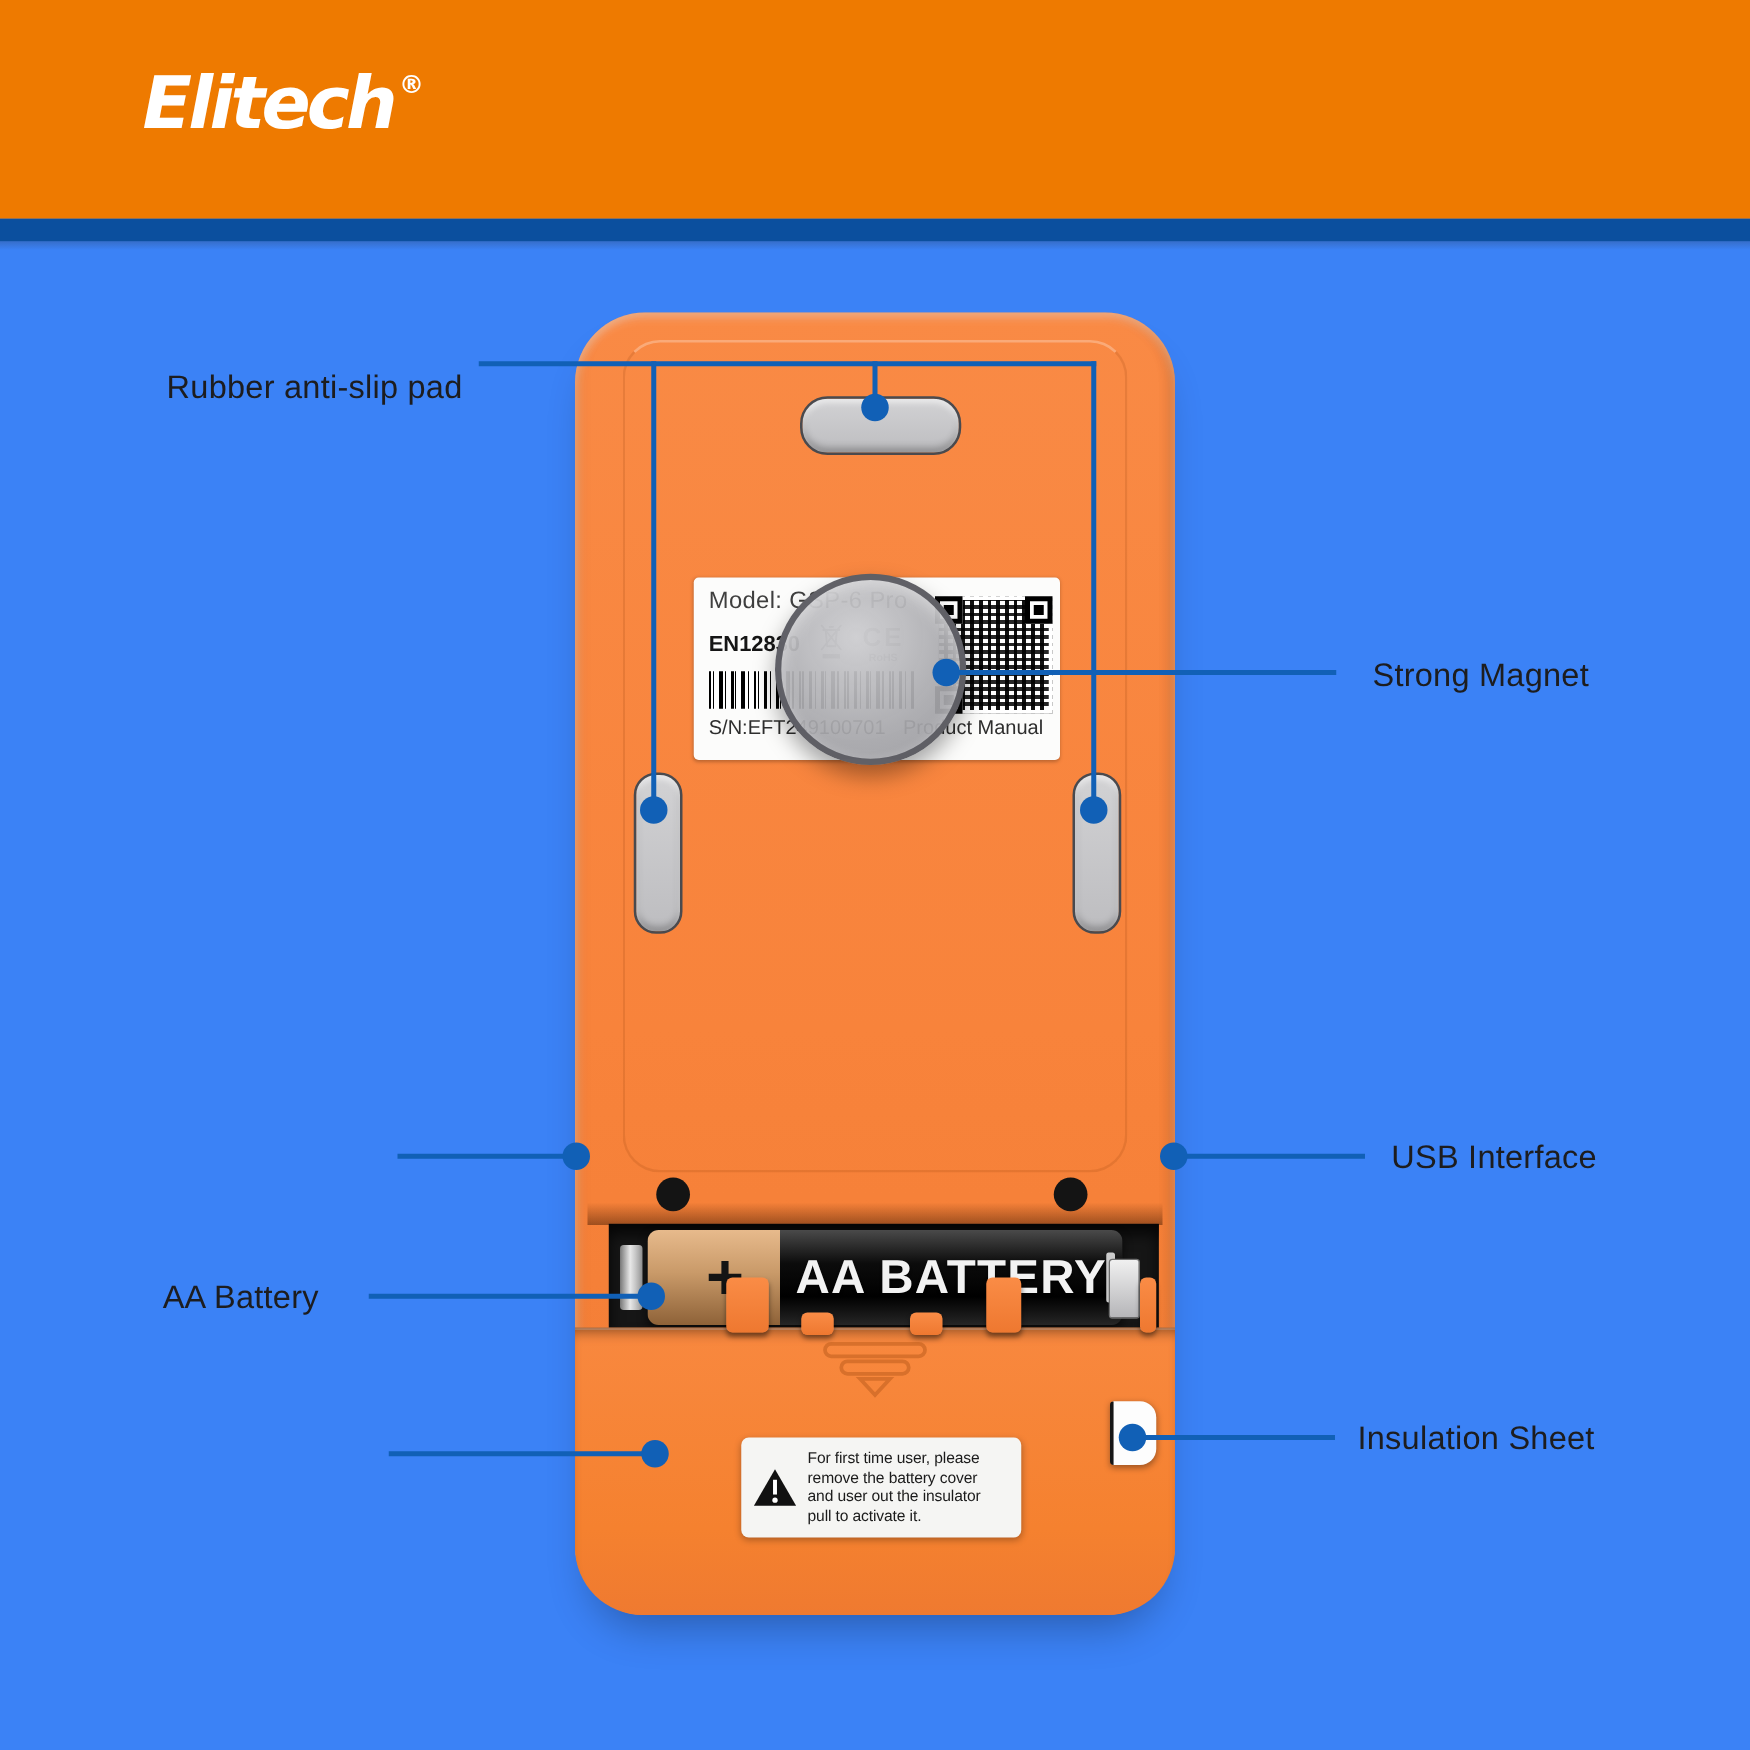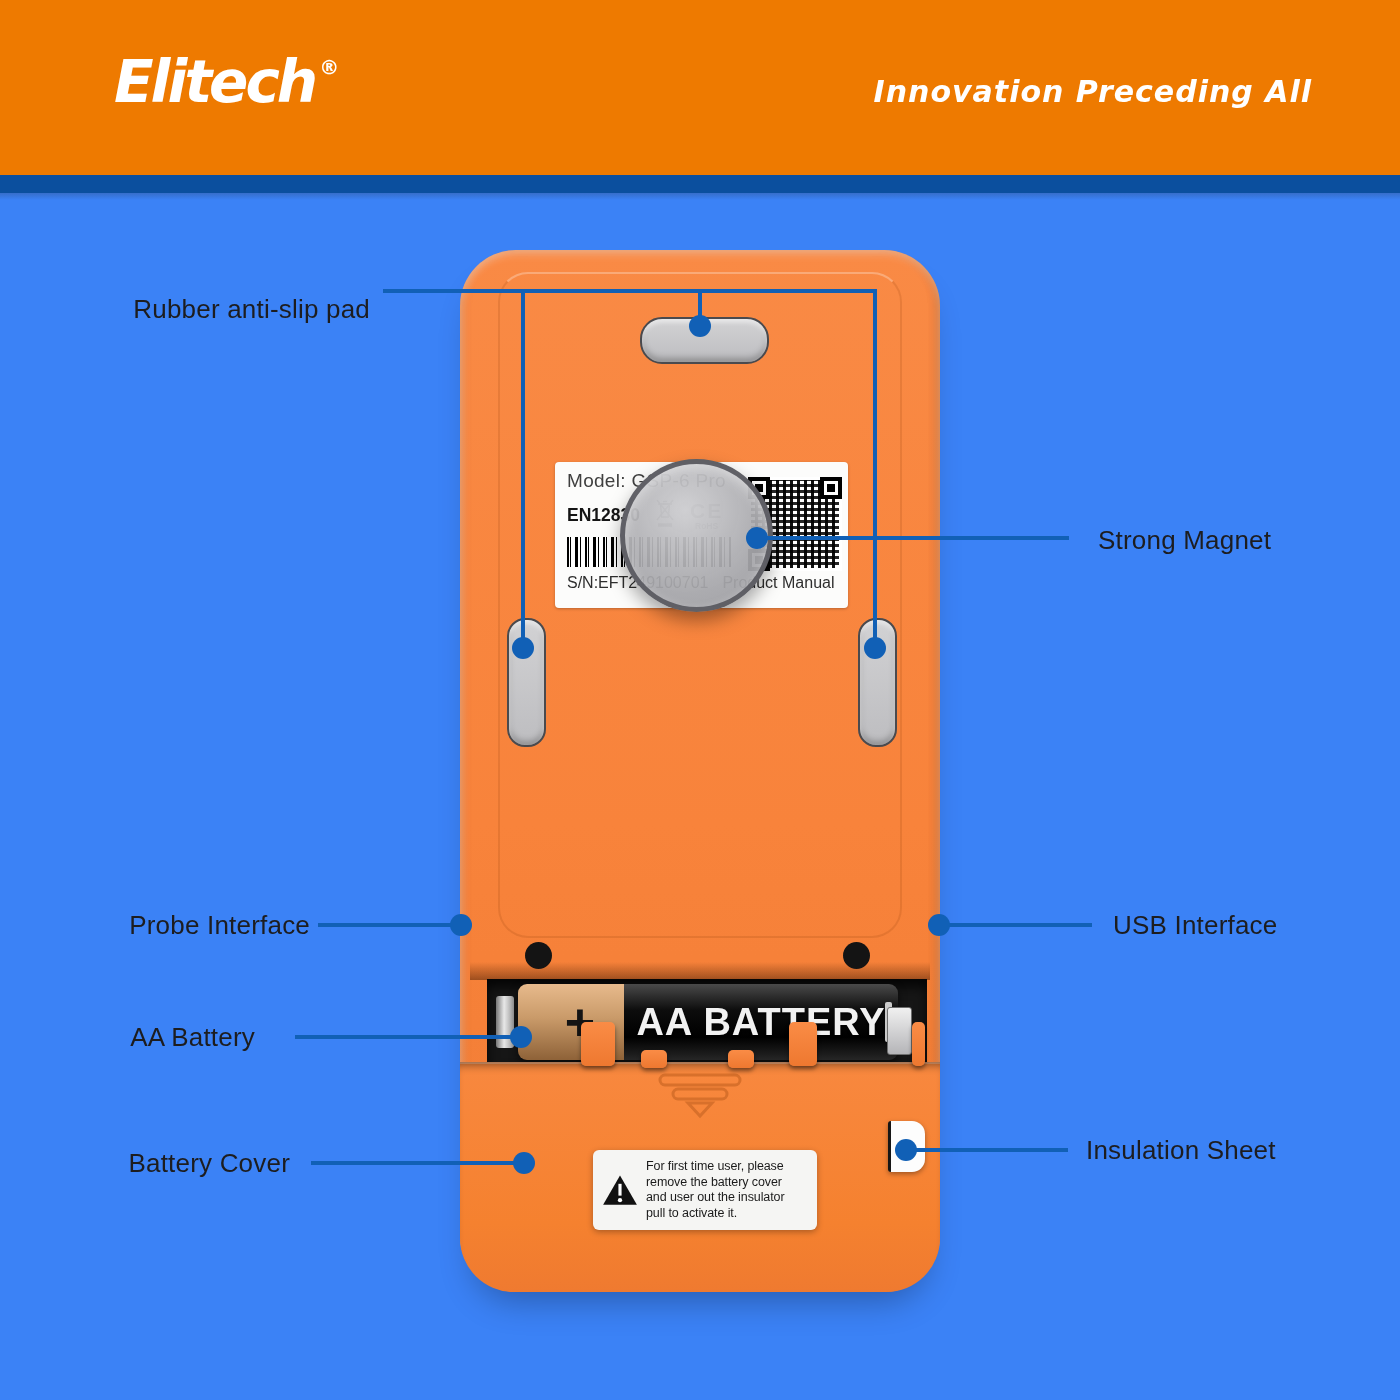--- a/index.html
+++ b/index.html
@@ -120,21 +120,20 @@
   .note{position:absolute;left:0;top:1286px;width:1400px;text-align:center;font-size:26px;color:#141414;
         font-family:"DejaVu Sans","Liberation Sans",sans-serif;letter-spacing:.2px;}
 </style>
 </head>
 <body>
 
 <div class="page">
 
   <header class="topbar">
     <div class="logo"><span>Elitech</span><sup>®</sup></div>
-    <div class="slogan">Innovation Preceding All</div>
   </header>
   <div class="blue-bar"></div>
   <div class="bar-shadow"></div>
 
   <section class="device">
     <div class="inner-bevel"></div>
 
     <div class="pad pad-top"></div>
     <div class="pad pad-left"></div>
     <div class="pad pad-right"></div>
@@ -238,19 +237,17 @@
   <div class="dot" style="left:864px;top:637px;"></div>
   <div class="dot" style="left:746px;top:527px;"></div>
   <div class="dot" style="left:450px;top:914px;"></div>
   <div class="dot" style="left:928px;top:914px;"></div>
   <div class="dot" style="left:510px;top:1026px;"></div>
   <div class="dot" style="left:513px;top:1152px;"></div>
   <div class="dot" style="left:895px;top:1139px;"></div>
 
   <div class="co-label ra" style="left:40px;top:292px;width:330px;">Rubber anti-slip pad</div>
   <div class="co-label" style="left:1098px;top:523px;">Strong Magnet</div>
-  <div class="co-label ra" style="left:40px;top:908px;width:270px;">Probe Interface</div>
   <div class="co-label" style="left:1113px;top:908px;">USB Interface</div>
   <div class="co-label ra" style="left:40px;top:1020px;width:215px;">AA Battery</div>
-  <div class="co-label ra" style="left:40px;top:1146px;width:250px;">Battery Cover</div>
   <div class="co-label" style="left:1086px;top:1133px;">Insulation Sheet</div>
 
 </div>
 
 </body></html>

